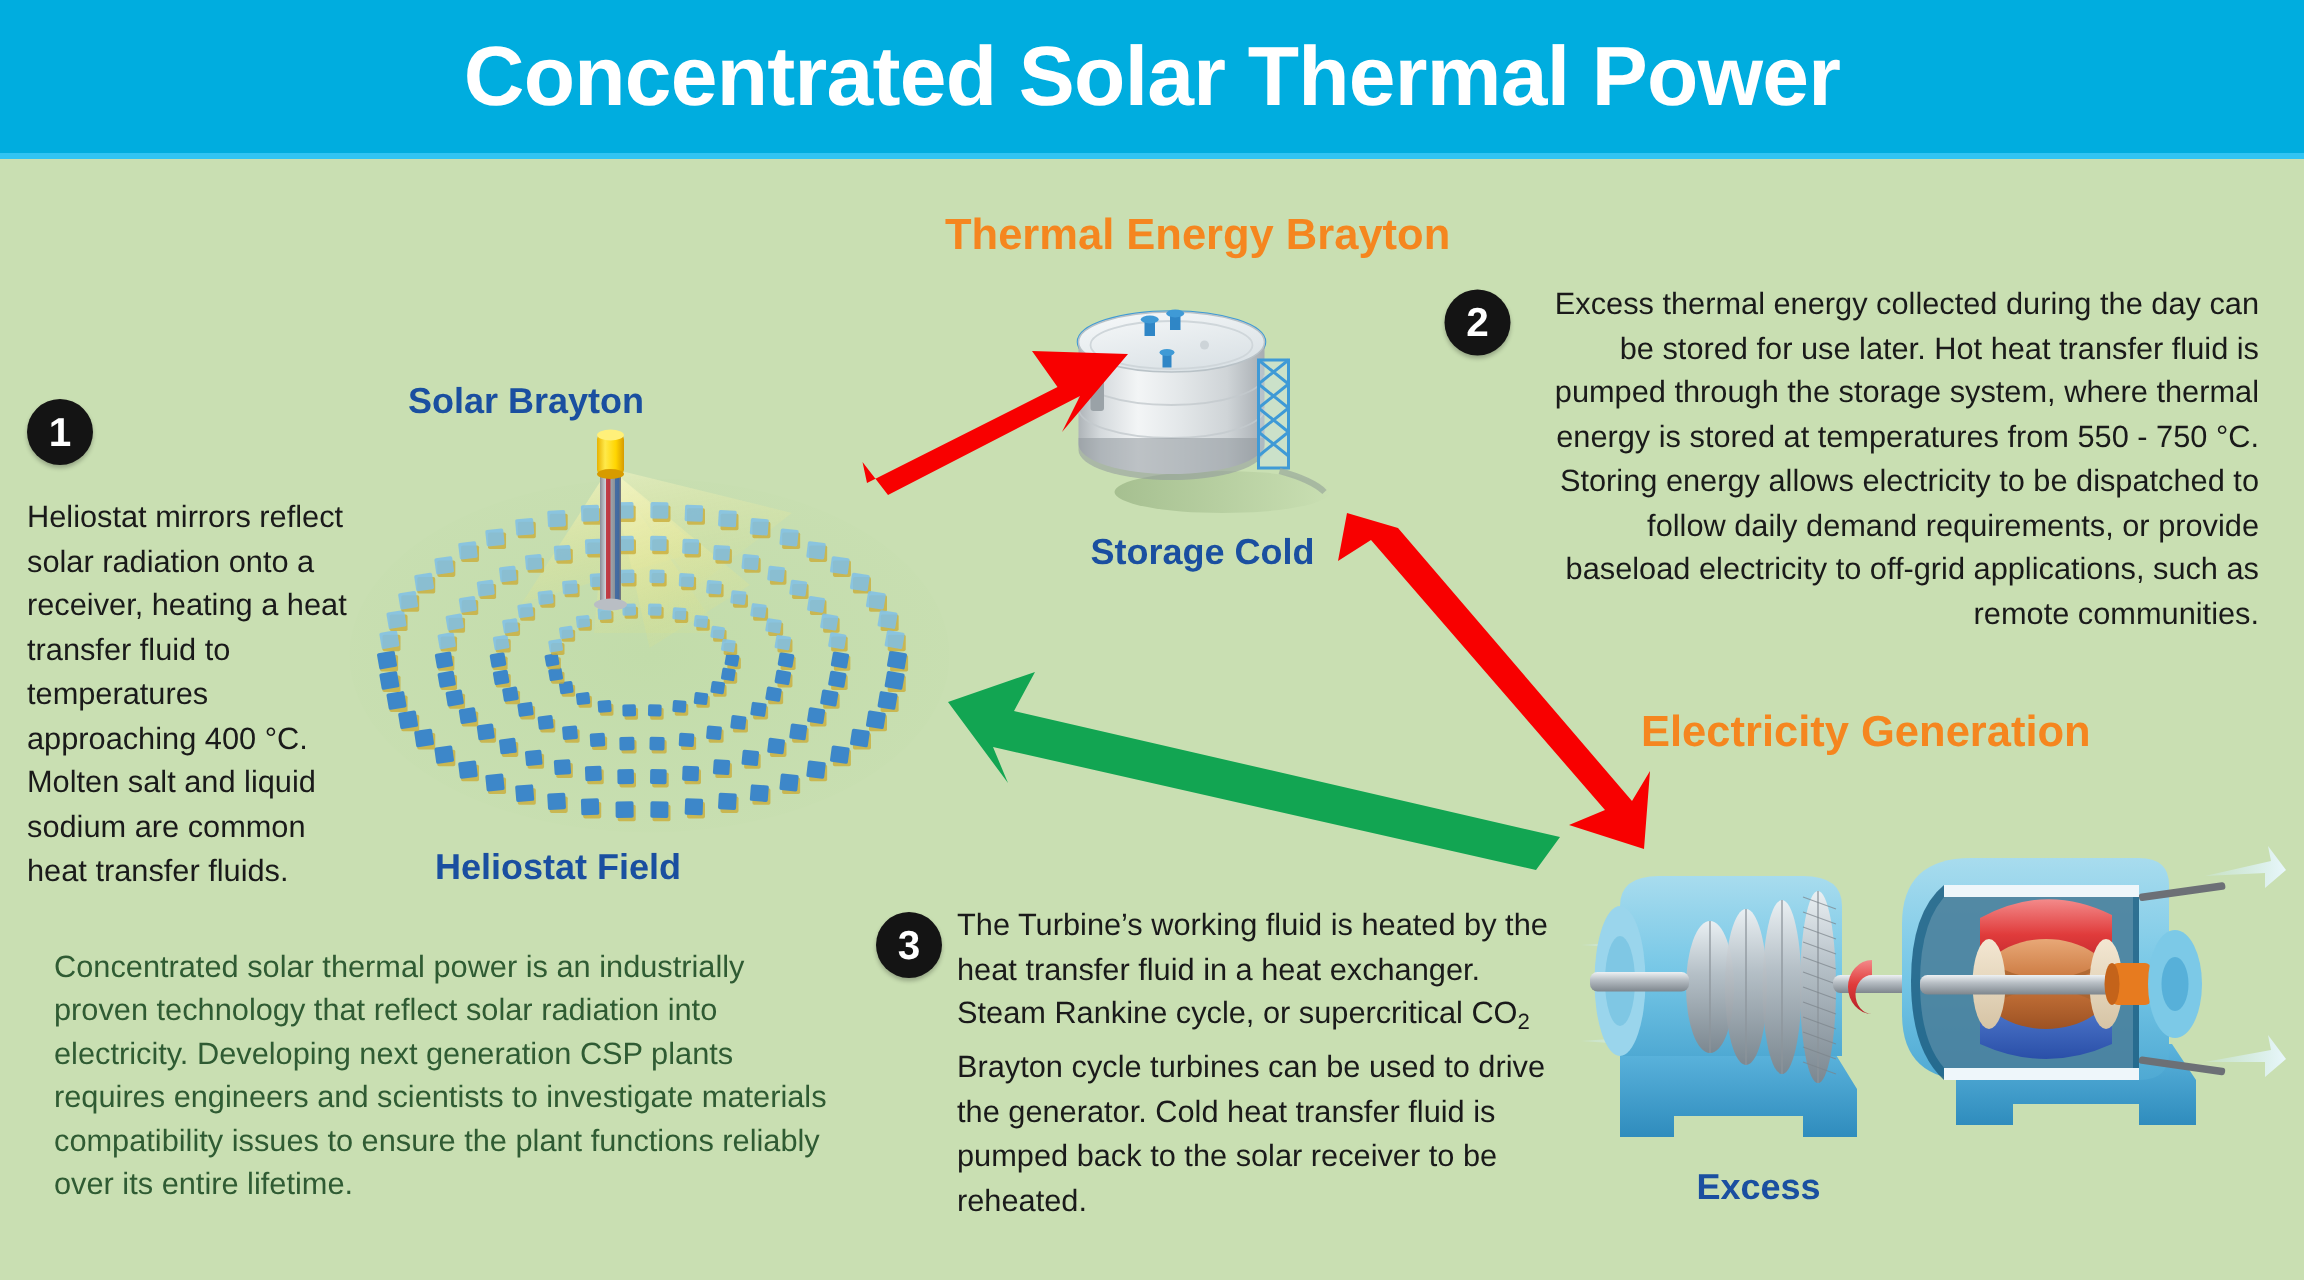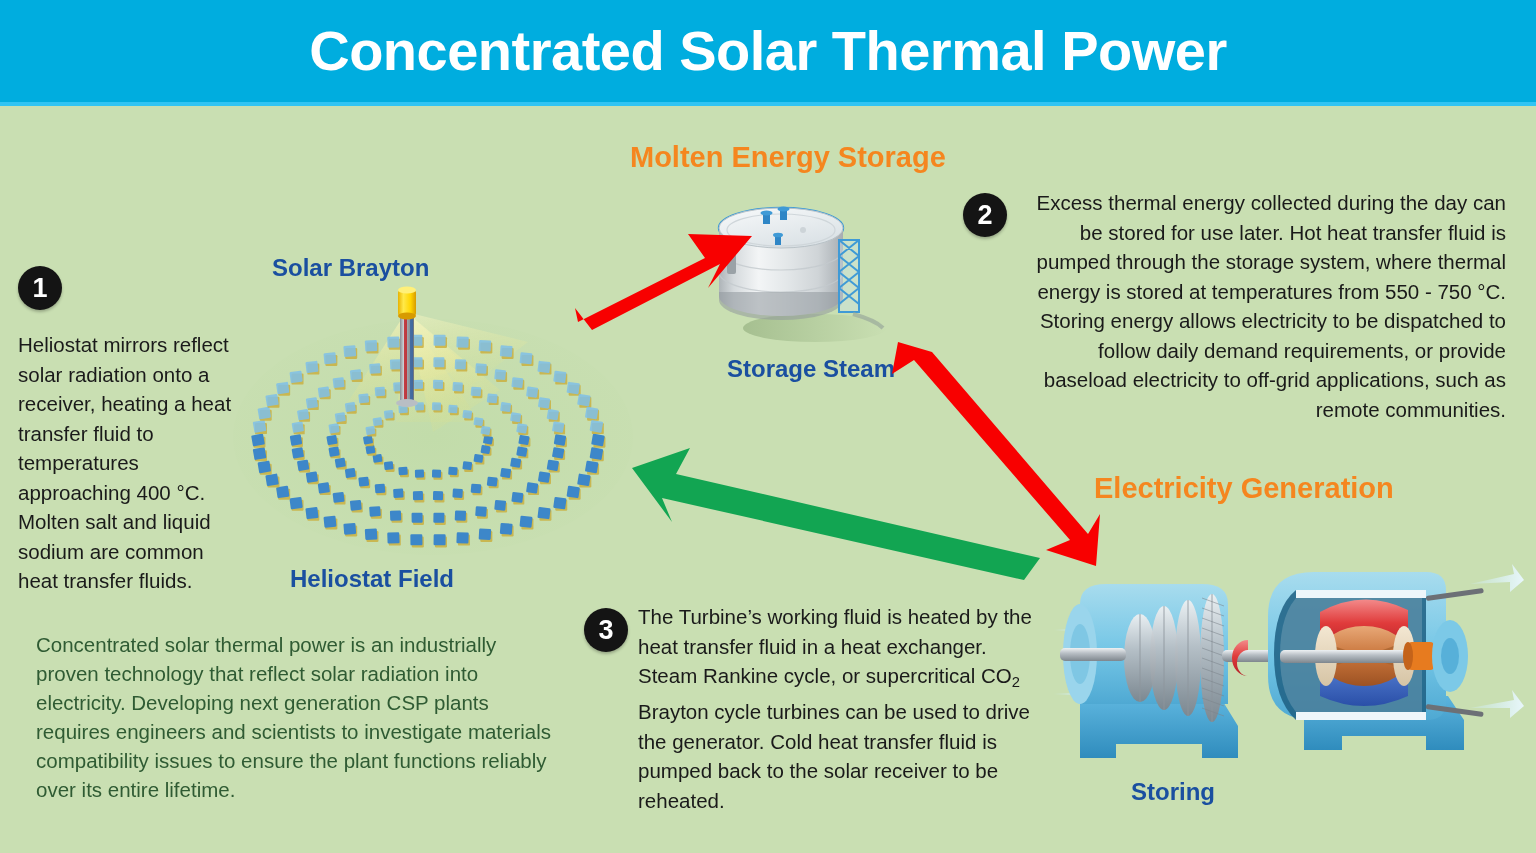--- a/index.html
+++ b/index.html
@@ -110,36 +110,36 @@
 <div id="poster">
 
   <div id="header"></div>
   <div id="header-rule"></div>
   <div id="title">Concentrated Solar Thermal Power</div>
 
   <div id="h-solar">
     <div>Solar Collection &amp;</div>
     <div>Thermal Conversion</div>
   </div>
-  <div class="heading" id="h-storage">Molten Energy Storage</div>
+  <div class="heading" id="h-storage">Thermal Energy Brayton</div>
   <div class="heading" id="h-elec">Electricity Generation</div>
 
   <div class="badge" id="badge-1">1</div>
   <div class="badge" id="badge-2">2</div>
   <div class="badge" id="badge-3">3</div>
 
   <div class="para" id="p1">Heliostat mirrors reflect solar radiation onto a receiver, heating a heat transfer fluid to temperatures approaching 400 °C. Molten salt and liquid sodium are common heat transfer fluids.</div>
   <div class="para" id="p2">Excess thermal energy collected during the day can be stored for use later. Hot heat transfer fluid is pumped through the storage system, where thermal energy is stored at temperatures from 550 - 750 °C.  Storing energy allows electricity to be dispatched to follow daily demand requirements, or provide baseload electricity to off-grid applications, such as remote communities.</div>
   <div class="para" id="p3"><span>The Turbine’s working fluid is heated by the heat transfer fluid in a heat exchanger. Steam Rankine cycle, or supercritical CO</span><span class="sub">2</span><span> Brayton cycle turbines can be used to drive the generator. Cold heat transfer fluid is pumped back to the solar receiver to be reheated.</span></div>
   <div id="p-intro">Concentrated solar thermal power is an industrially proven technology that reflect solar radiation into electricity. Developing next generation CSP plants requires engineers and scientists to investigate materials compatibility issues to ensure the plant functions reliably over its entire lifetime.</div>
 
   <div class="bluelabel" id="lbl-receiver">Solar Brayton</div>
   <div class="bluelabel" id="lbl-heliostat">Heliostat Field</div>
-  <div class="bluelabel" id="lbl-tank">Storage Steam</div>
-  <div class="bluelabel" id="lbl-turbine">Storing</div>
+  <div class="bluelabel" id="lbl-tank">Storage Cold</div>
+  <div class="bluelabel" id="lbl-turbine">Excess</div>
   <div class="bluelabel" id="lbl-generator">Generator</div>
 
   <svg id="fig-heliostat" viewBox="0 0 420 300">
     <defs>
       <linearGradient id="beamG" x1="0" y1="0" x2="0.3" y2="1">
         <stop offset="0%" stop-color="#fffbcc" stop-opacity=".95"></stop>
         <stop offset="100%" stop-color="#e9e27a" stop-opacity=".15"></stop>
       </linearGradient>
       <linearGradient id="towerG" x1="0" y1="0" x2="1" y2="0">
         <stop offset="0%" stop-color="#8a8f96"></stop>

